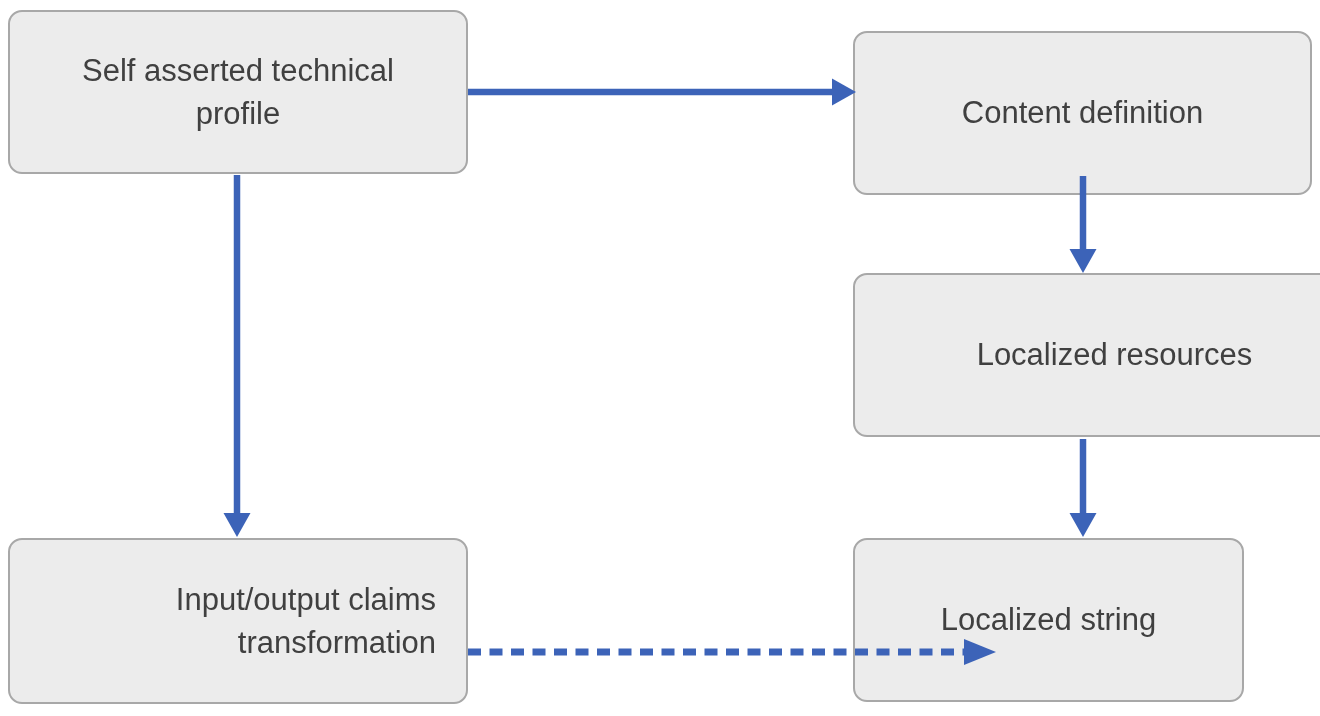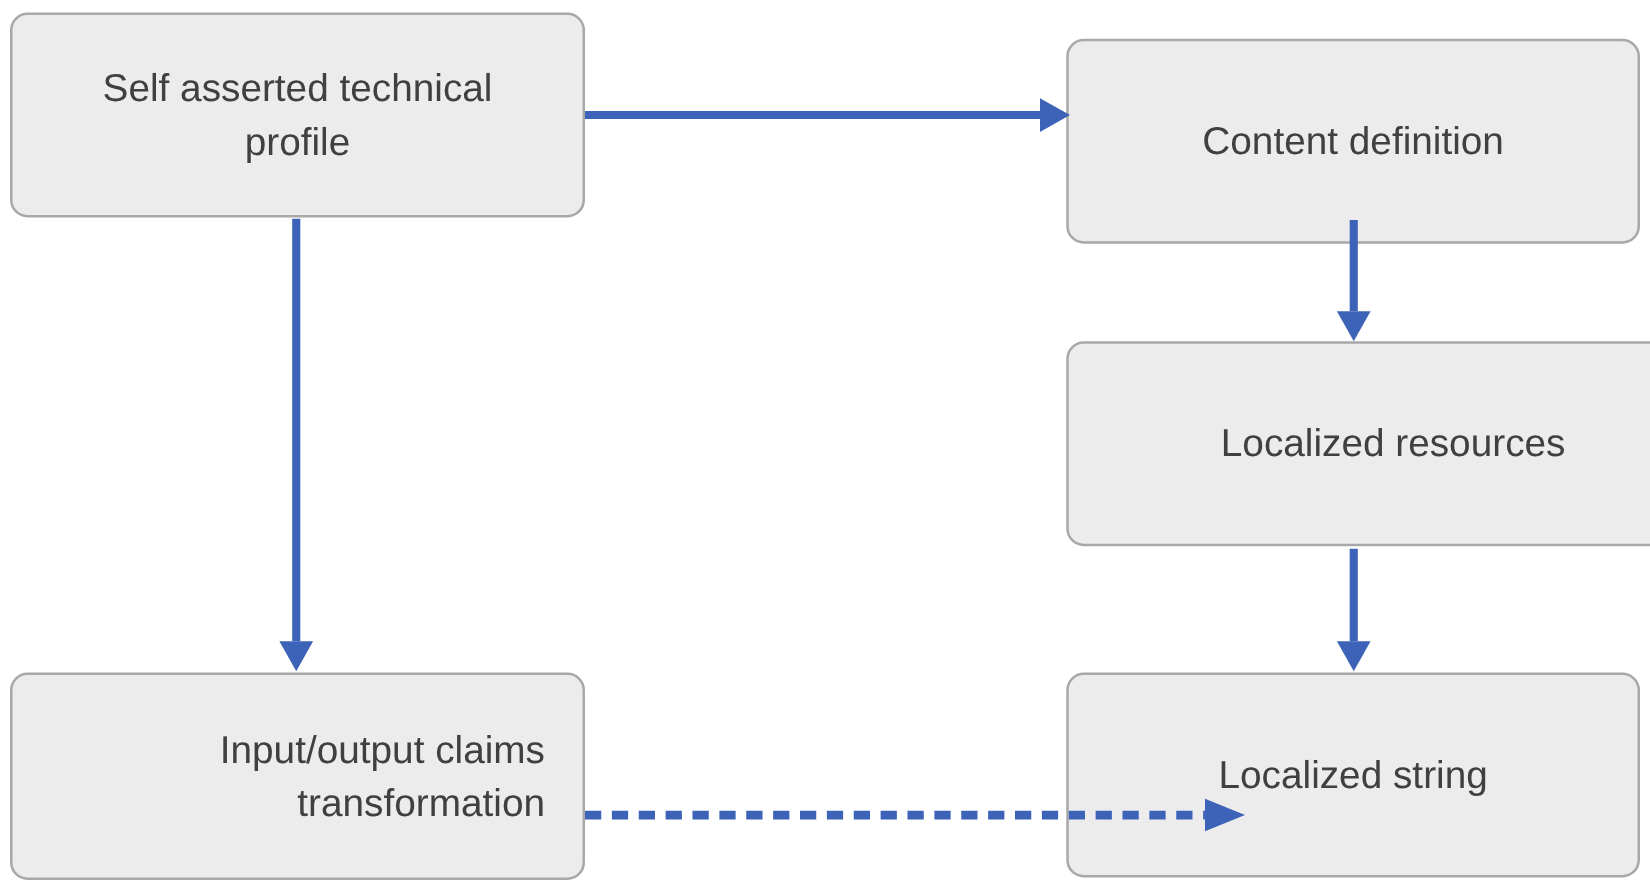--- a/index.html
+++ b/index.html
@@ -35,21 +35,21 @@
     padding: 0 30px;
   }
   .node .line { display: block; }
   .node .bold { font-weight: bold; }
 
   
   #node-self-asserted   { left: 8px;   top: 10px;  width: 460px; height: 164px; }
   #node-content-def     { left: 853px; top: 10px;  width: 459px; height: 164px; margin-top: 21px; }
   #node-loc-resources   { left: 853px; top: 273px; width: 523px; height: 164px; }
   #node-claims-transform{ left: 8px;   top: 538px; width: 460px; height: 166px; text-align: right; }
-  #node-loc-string      { left: 853px; top: 538px; width: 459px; height: 164px; }
+  #node-loc-string      { left: 853px; top: 538px; width: 391px; height: 164px; }
 
   .arrows-layer {
     position: absolute;
     left: 0; top: 0;
     width: 1320px;
     height: 716px;
     pointer-events: none;
   }
   .arrow-line {
     stroke: var(--arrow);

